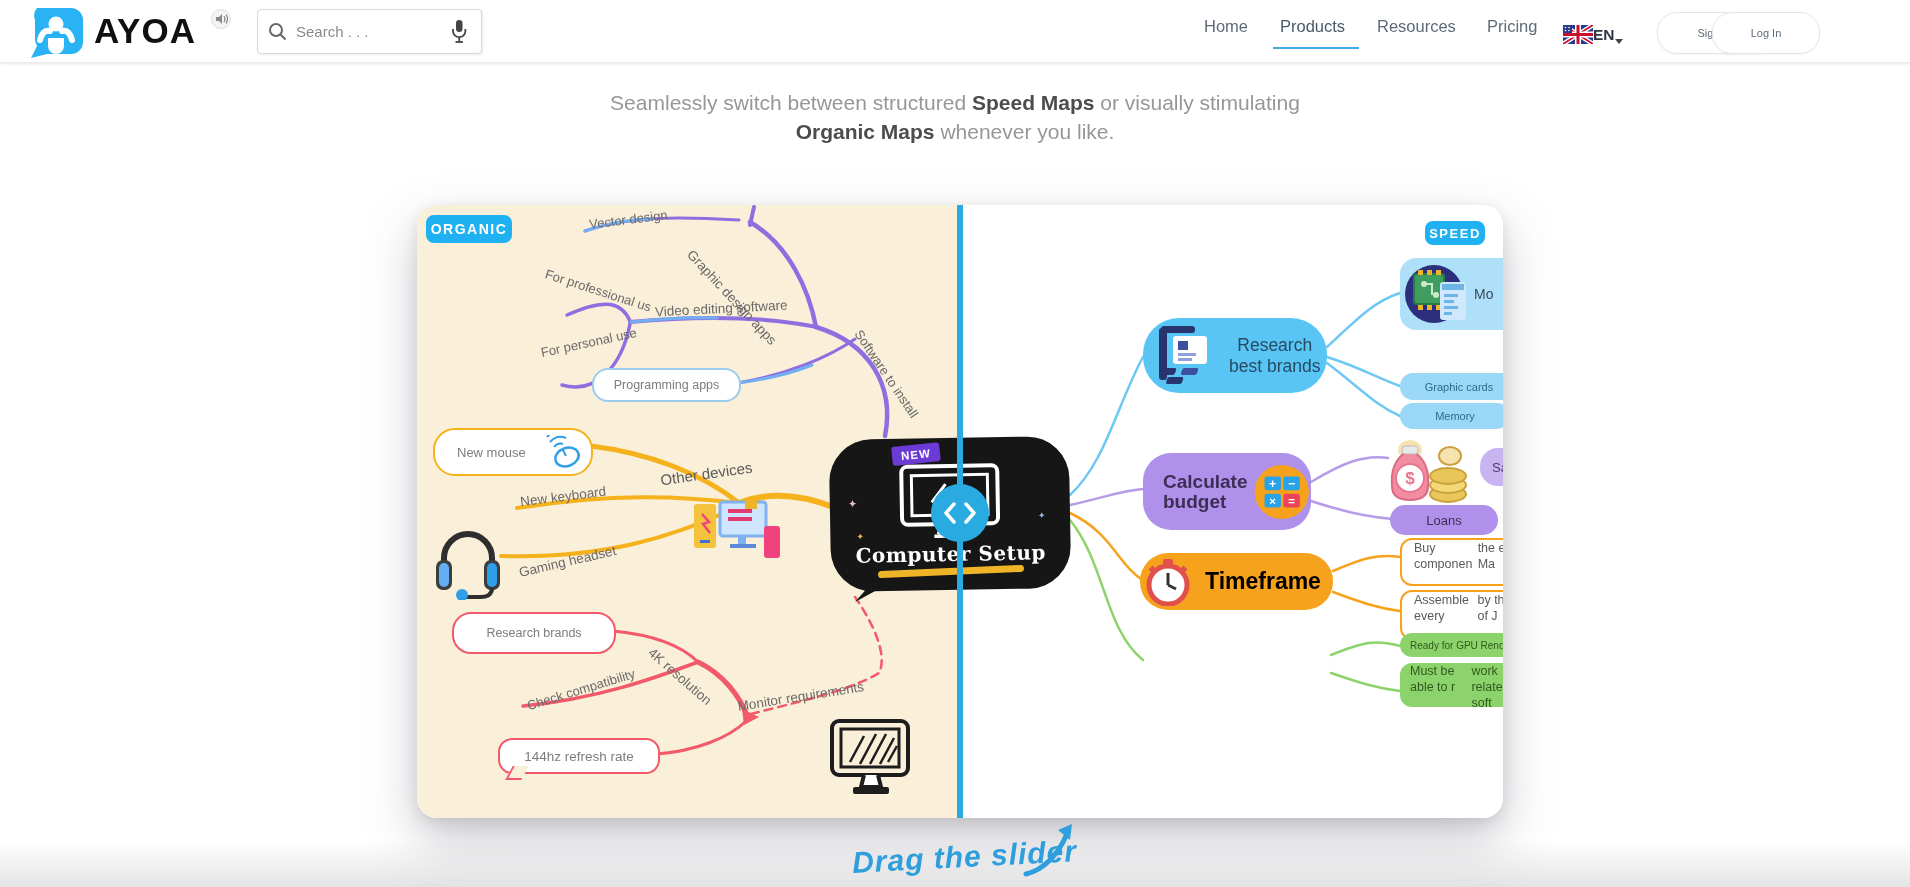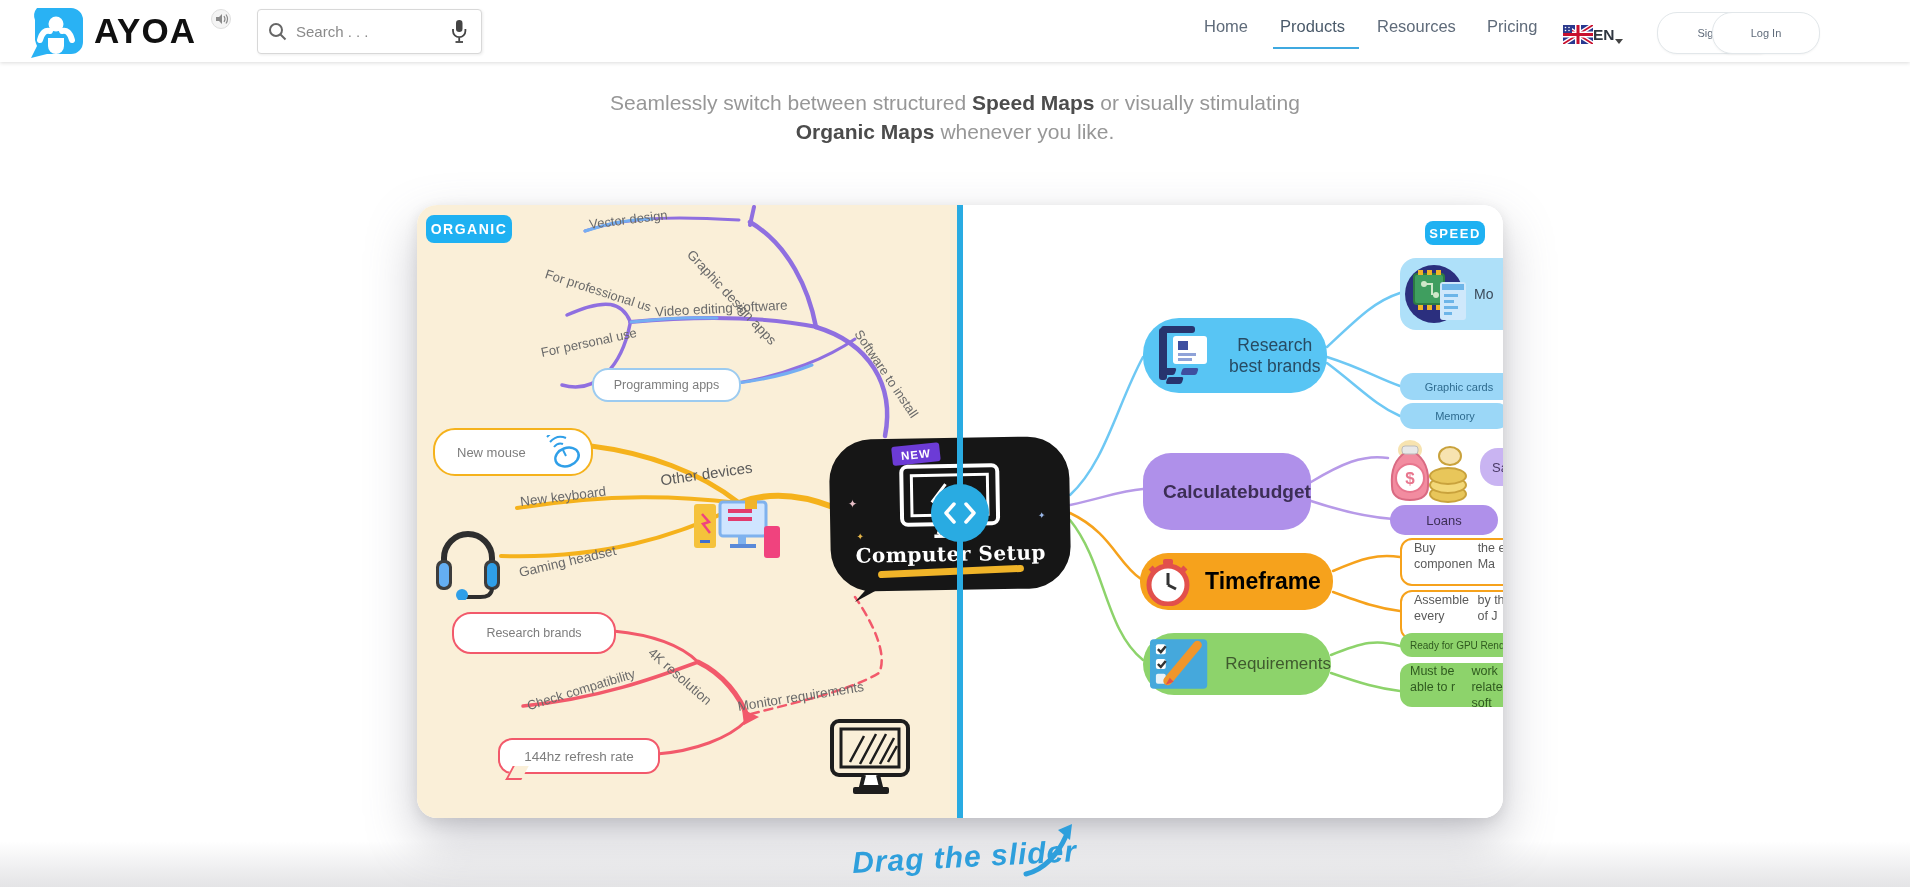--- a/index.html
+++ b/index.html
@@ -288,21 +288,21 @@
           <rect x="40" y="38" width="10" height="3" fill="#6db5e8"></rect>
         <rect x="40" y="44" width="14" height="3" fill="#6db5e8"></rect>
           <rect x="40" y="50" width="8" height="3" fill="#6db5e8"></rect>
       </svg>
       <span style="font-size:14px;color:#3b4a5a;margin-left:6px">Mo</span>
     </div>
     <div class="node" style="left:983px;top:168px;width:118px;height:27px;background:#9bd7f7;border-radius:13px;justify-content:center;font-size:11px;color:#2e6b8f">Graphic cards</div>
     <div class="node" style="left:983px;top:198px;width:110px;height:26px;background:#9bd7f7;border-radius:13px;justify-content:center;font-size:11px;color:#2e6b8f">Memory</div>
 
     <div class="node" style="left:726px;top:248px;width:168px;height:77px;background:#af90ea;border-radius:28px">
-      <div style="display:flex;margin-left:20px;color:#3c2e55;font-weight:bold;font-size:19px;line-height:20px">
+      <div style="display:flex;flex-direction:column;margin-left:20px;color:#3c2e55;font-weight:bold;font-size:19px;line-height:20px">
         <span>Calculate</span>
         <span>budget</span>
       </div>
       <svg style="margin-left:6px" width="70" height="70" viewBox="0 0 70 70">
         <circle cx="35" cy="35" r="33" fill="#f6a21c"></circle>
         <rect x="14" y="16" width="20" height="17" rx="3" fill="#29a3e8"></rect>
           <text x="24" y="30" font-size="15" fill="#fff" text-anchor="middle" font-weight="bold">+</text>
         <rect x="37" y="16" width="20" height="17" rx="3" fill="#29a3e8"></rect>
           <text x="47" y="30" font-size="15" fill="#fff" text-anchor="middle" font-weight="bold">−</text>
         <rect x="14" y="37" width="20" height="17" rx="3" fill="#29a3e8"></rect>
@@ -340,33 +340,20 @@
 
     <div class="sp-pill" style="left:983px;top:333px;width:122px;height:44px;background:#fff;border:2px solid #f6a21c;border-radius:12px;padding-left:12px;font-size:12.5px;color:#5a5a5a;line-height:16px">
       <span>Buy componen</span>
       <span>the end of Ma</span>
     </div>
     <div class="sp-pill" style="left:983px;top:385px;width:122px;height:46px;background:#fff;border:2px solid #f6a21c;border-radius:12px;padding-left:12px;font-size:12.5px;color:#5a5a5a;line-height:16px">
       <span>Assemble every</span>
       <span>by the end of J</span>
     </div>
 
-    <div class="node" style="left:726px;top:428px;width:188px;height:62px;background:#8dd36b;border-radius:31px">
-      <svg style="margin-left:5px" width="66" height="54" viewBox="0 0 66 54">
-        <rect x="2" y="2" width="58" height="50" rx="4" fill="#45a8dc"></rect>
-        <rect x="8" y="7" width="10" height="10" rx="2" fill="#fff"></rect>
-          <path d="M10,12 l3,3 5,-6" stroke="#333" stroke-width="2.5" fill="none"></path>
-        <rect x="8" y="22" width="10" height="10" rx="2" fill="#fff"></rect>
-          <path d="M10,27 l3,3 5,-6" stroke="#333" stroke-width="2.5" fill="none"></path>
-        <rect x="8" y="37" width="10" height="10" rx="2" fill="#e8f2f8"></rect>
-        <path d="M20,44 L50,8" stroke="#f0962b" stroke-width="9" stroke-linecap="round"></path>
-        <path d="M18,48 l4,-7 4,4 z" fill="#e2504c"></path>
-      </svg>
-      <span style="margin-left:12px;font-size:17px;color:#3f5a2e">Requirements</span>
-    </div>
 
     <div class="node" style="left:983px;top:428px;width:122px;height:24px;background:#8dd36b;border-radius:12px;justify-content:flex-start;padding-left:10px;font-size:10px;color:#2f5a1f">Ready for GPU Rend</div>
     <div class="sp-pill" style="left:983px;top:458px;width:122px;height:44px;background:#8dd36b;border-radius:12px;padding-left:10px;font-size:12.5px;color:#2f5a1f;line-height:16px">
       <span>Must be able to r</span>
       <span>work related soft</span>
     </div>
 
     <div class="center-tail"></div>
     <div class="center-node">
       <div class="new-badge">NEW</div>

